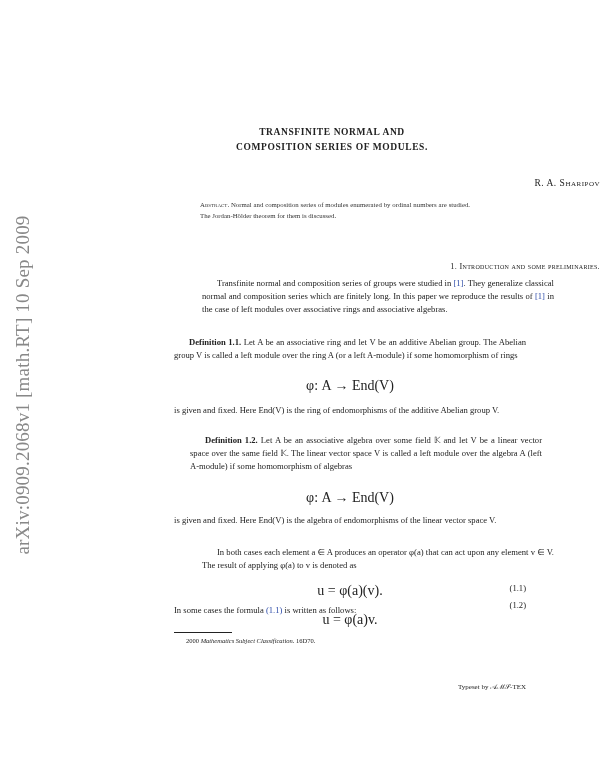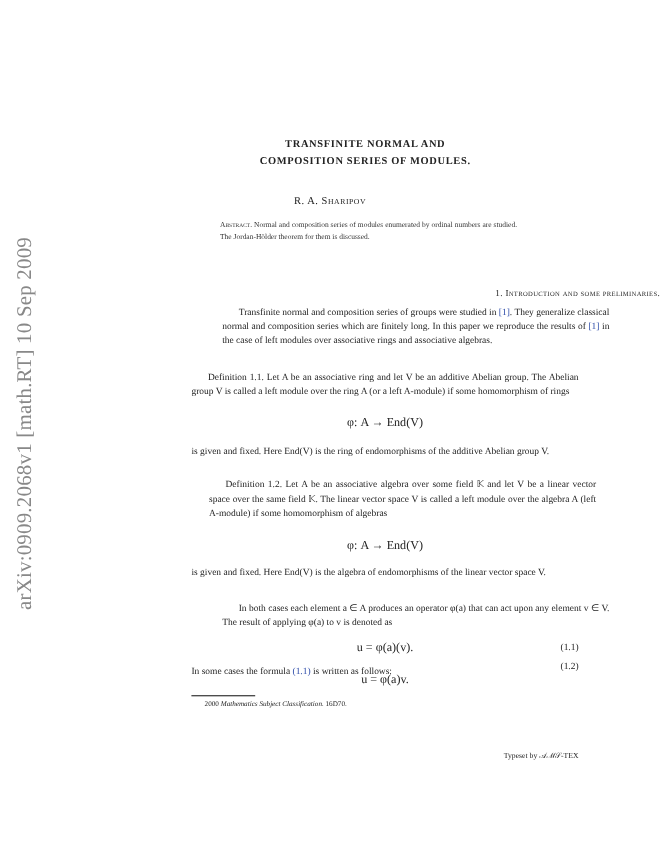--- a/index.html
+++ b/index.html
@@ -1,28 +1,28 @@
 <!DOCTYPE html>
 <html><head>
   <meta charset="utf-8">
   <style>
     html, body { margin:0; padding:0; background:#ffffff; }
     body { width:600px; height:776px; position:relative; overflow:hidden; font-family:"DejaVu Serif", serif; color:#222; }
     .abs { position:absolute; }
     .title { left:0; width:600px; text-align:center; font-weight:bold; font-size:9.5px; letter-spacing:0.6px; font-family:"Liberation Serif", serif;padding-left:32px; }
-    .author { left:0; width:600px; text-align:center; font-size:9.5px; font-family:"Liberation Serif", serif; letter-spacing:0.5px; }
+    .author { left:0; width:600px; text-align:right; font-size:9.5px; font-family:"Liberation Serif", serif; letter-spacing:0.5px; }
     .sc { font-variant: small-caps; }
     .abstract { left:200px; width:270px; font-size:6.8px; line-height:10.5px; font-family:"Liberation Serif", serif; color:#333; text-align:justify; }
     .section { left:0; width:600px; text-align:right; font-size:8.3px; font-family:"Liberation Serif", serif; font-variant:small-caps; letter-spacing:0.3px; }
     .para { left:174px; width:352px; font-size:8.6px; line-height:13.2px; font-family:"Liberation Serif", serif; text-align:justify; color:#222; }
     .indent { text-indent:15px;margin-left:28px; }
-    .eq { left:174px; width:352px; font-size:11px; font-family:"Liberation Serif", serif; text-align:center; }
+    .eq { left:174px; width:352px; font-size:14px; font-family:"Liberation Serif", serif; text-align:center; }
     .eqnum { left:480px; width:46px; text-align:right; font-size:8.6px; font-family:"Liberation Serif", serif; }
     .link { color:#2b4aa8; }
-    .bold { font-weight:normal;padding-left:15px; }
+    .bold { font-weight:bold;padding-left:15px; }
     i { font-style:italic; }
     .sidebar { left:8px; top:180px; width:30px; height:410px; }
     .sidebar span { position:absolute; left:50%; top:50%; transform:translate(-50%,-50%) rotate(-90deg); white-space:nowrap; font-family:"Liberation Serif", serif; font-size:19px; color:#888; letter-spacing:0.2px; }
     .footrule { left:174px; top:632px; width:58px; height:1px; background:#222; }
     .footnote { left:186px; top:637px; font-size:6.5px; font-family:"Liberation Serif", serif; }
     .typeset { left:410px; top:683px; width:116px; text-align:right; font-size:7px; font-family:"Liberation Serif", serif; }
   </style>
 </head>
 <body>
 

